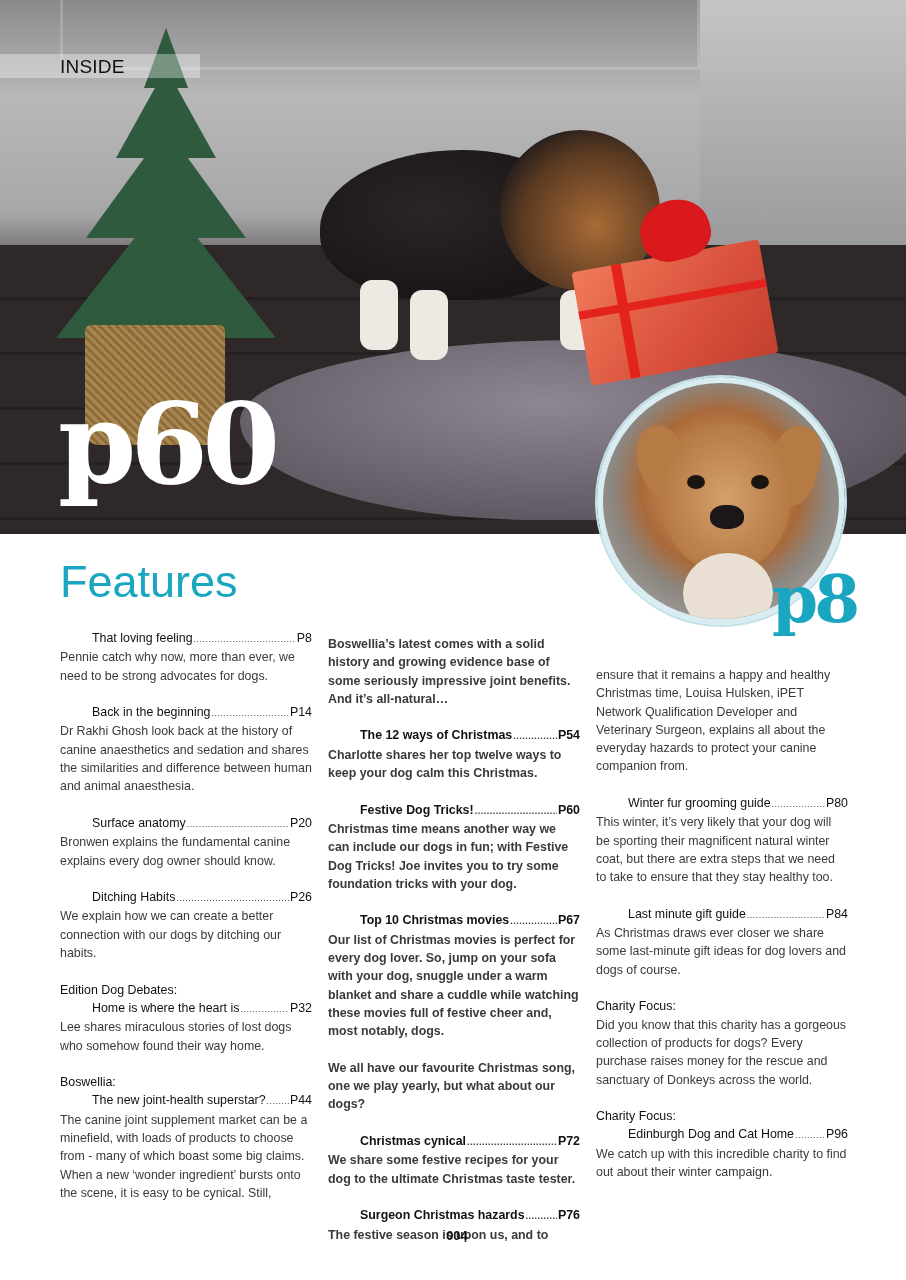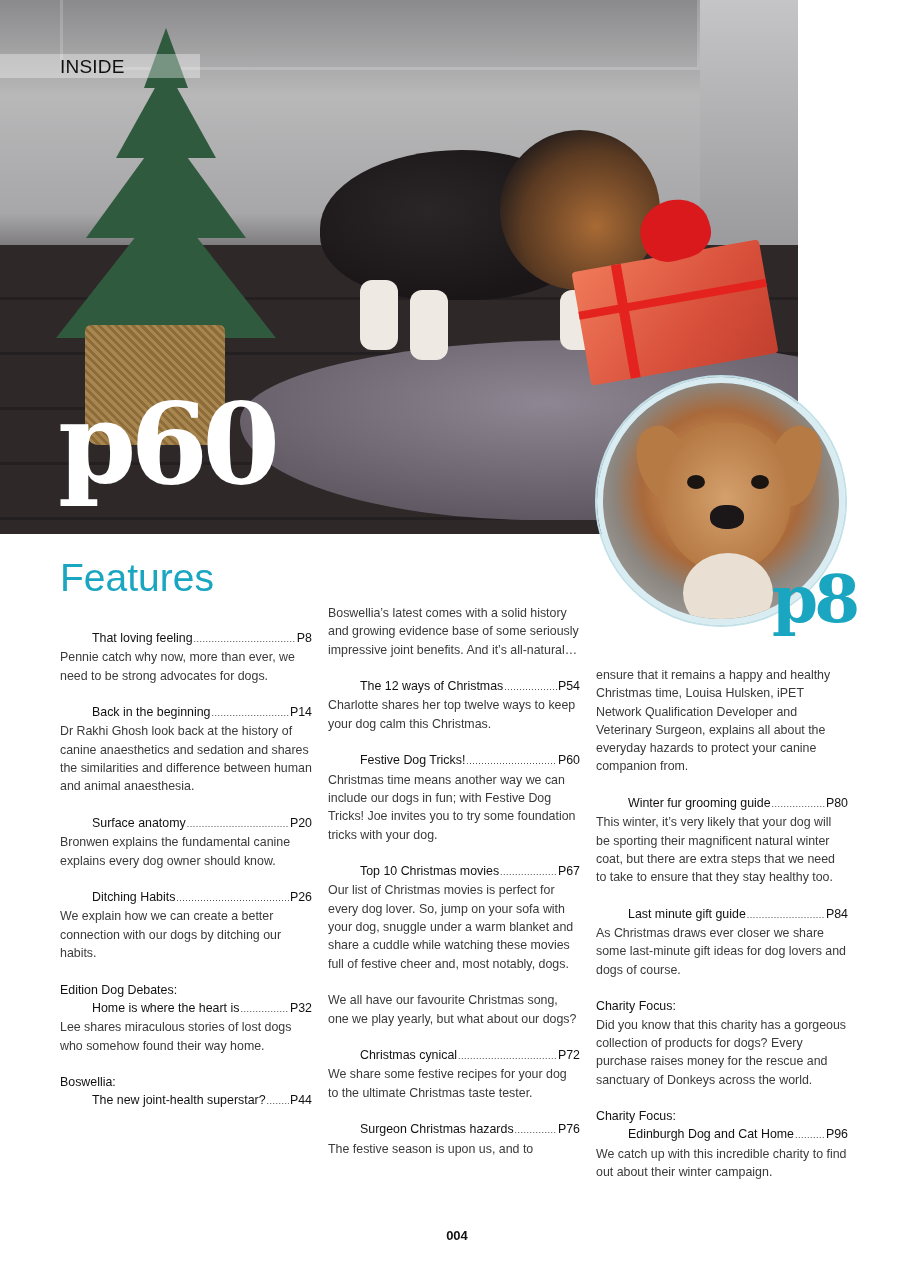--- a/index.html
+++ b/index.html
@@ -1,21 +1,21 @@
 <!DOCTYPE html>
 <html><head>
 <meta charset="utf-8">
 <style>
   * { box-sizing: border-box; margin: 0; padding: 0; }
   html, body { width: 906px; height: 1280px; background: #ffffff; overflow: hidden; }
   body { position: relative; font-family: "Liberation Sans", sans-serif; color: #222; }
 
   
   .hero {
-    position: absolute; left: 0; top: 0; width: 798px; height: 534px; overflow: hidden;
+    position: absolute; left: 0; top: 0; width: 906px; height: 534px; overflow: hidden;
     background: linear-gradient(180deg, #8a8a8c 0%, #b9b8b9 18%, #a7a6a8 40%, #6f6d70 48%, #3a3536 50%, #2b2627 70%, #1f1b1c 100%);
   }
   .hero .wall-panel {
     position: absolute; left: 60px; top: 0; width: 640px; height: 70px;
     border: 3px solid rgba(255,255,255,0.18); border-top: none;
   }
   .hero .wall-panel2 {
     position: absolute; left: 700px; top: 0; width: 206px; height: 250px;
     background: linear-gradient(180deg, #c5c4c6, #9a999b);
   }
@@ -59,25 +59,25 @@
     background: radial-gradient(ellipse at 50% 50%, #d4a06c 0%, #b67a45 70%); }
   .circle .ear { position: absolute; top: 42px; width: 50px; height: 80px; background: #b67a45; border-radius: 50% 50% 40% 60%; }
   .circle .eye { position: absolute; top: 92px; width: 18px; height: 14px; background: #1b1512; border-radius: 50%; }
   .circle .nose { position: absolute; left: 107px; top: 122px; width: 34px; height: 24px; background: #1b1719; border-radius: 45%; }
   .circle .chest { position: absolute; left: 80px; top: 170px; width: 90px; height: 80px; background: #e9dfd2; border-radius: 50%; }
   .big-p8 { position: absolute; left: 772px; top: 566px; font-family: "DejaVu Serif", serif; font-weight: bold;
     font-size: 66px; line-height: 1; color: #1aa6c0; letter-spacing: -4px; }
 
   
   .features-title { position: absolute; left: 60px; top: 556px; font-family: "Liberation Sans", sans-serif;
-    font-size: 39px; font-weight: normal; color: #1aa6c0; }
+    font-size: 45px; font-weight: normal; color: #1aa6c0; }
 
   .col { position: absolute; width: 252px; font-size: 12.4px; line-height: 18.3px; color: #333; }
   .col1 { left: 60px; top: 629px; }
-  .col2 { left: 328px; top: 604px; width: 252px; }
+  .col2 { left: 328px; top: 635px; width: 252px; font-weight: bold; }
   .col3 { left: 596px; top: 666px; width: 252px; }
   .entry { margin-bottom: 18.3px; }
   .kicker { color: #111; }
   .head { display: flex; align-items: baseline; color: #111; white-space: nowrap; }
   .head .t { flex: 0 0 auto; margin-left: 32px; }
   .head .dots { flex: 1 1 auto; overflow: hidden; margin: 0 1px; letter-spacing: 0.5px; font-size: 9px; color: #333; }
   .head .dots::before { content: "........................................................................................................................................"; }
   .head .pg { flex: 0 0 auto; }
   .desc { color: #3a3a3a; }
 
@@ -169,20 +169,21 @@
       </div>
       <div class="desc">Lee shares miraculous stories of lost dogs who somehow found their way home.</div>
     </div>
     <div class="entry">
       <div class="kicker">Boswellia:</div>
       <div class="head">
         <span class="t">The new joint-health superstar?</span>
         <span class="dots"></span>
         <span class="pg">P44</span>
       </div>
+      <div class="desc">The canine joint supplement market can be a minefield, with loads of products to choose from - many of which boast some big claims. When a new ‘wonder ingredient’ bursts onto the scene, it is easy to be cynical. Still,</div>
     </div>
   </div>
 <div class="col col2">
     <div class="entry">
       <div class="desc">Boswellia’s latest comes with a solid history and growing evidence base of some seriously impressive joint benefits. And it’s all-natural…</div>
     </div>
     <div class="entry">
       <div class="head">
         <span class="t">The 12 ways of Christmas</span>
         <span class="dots"></span>

